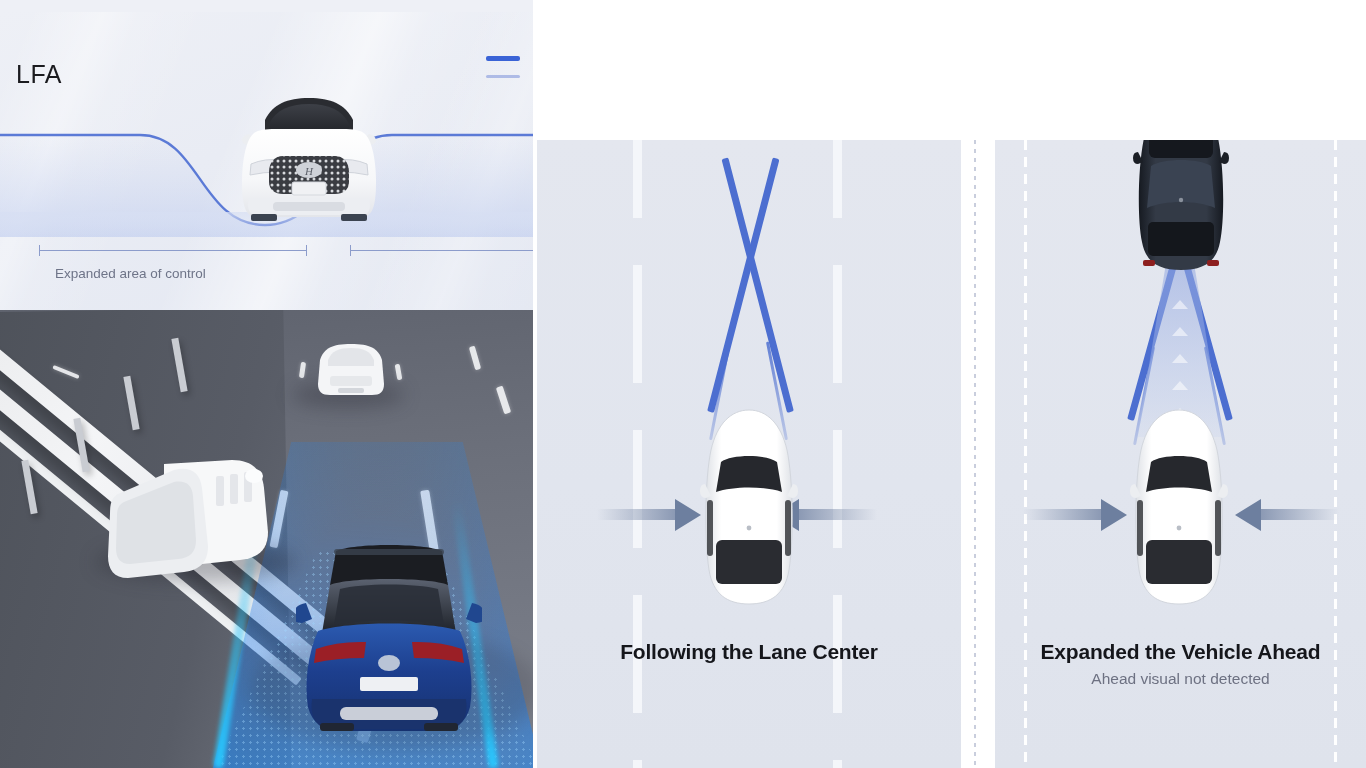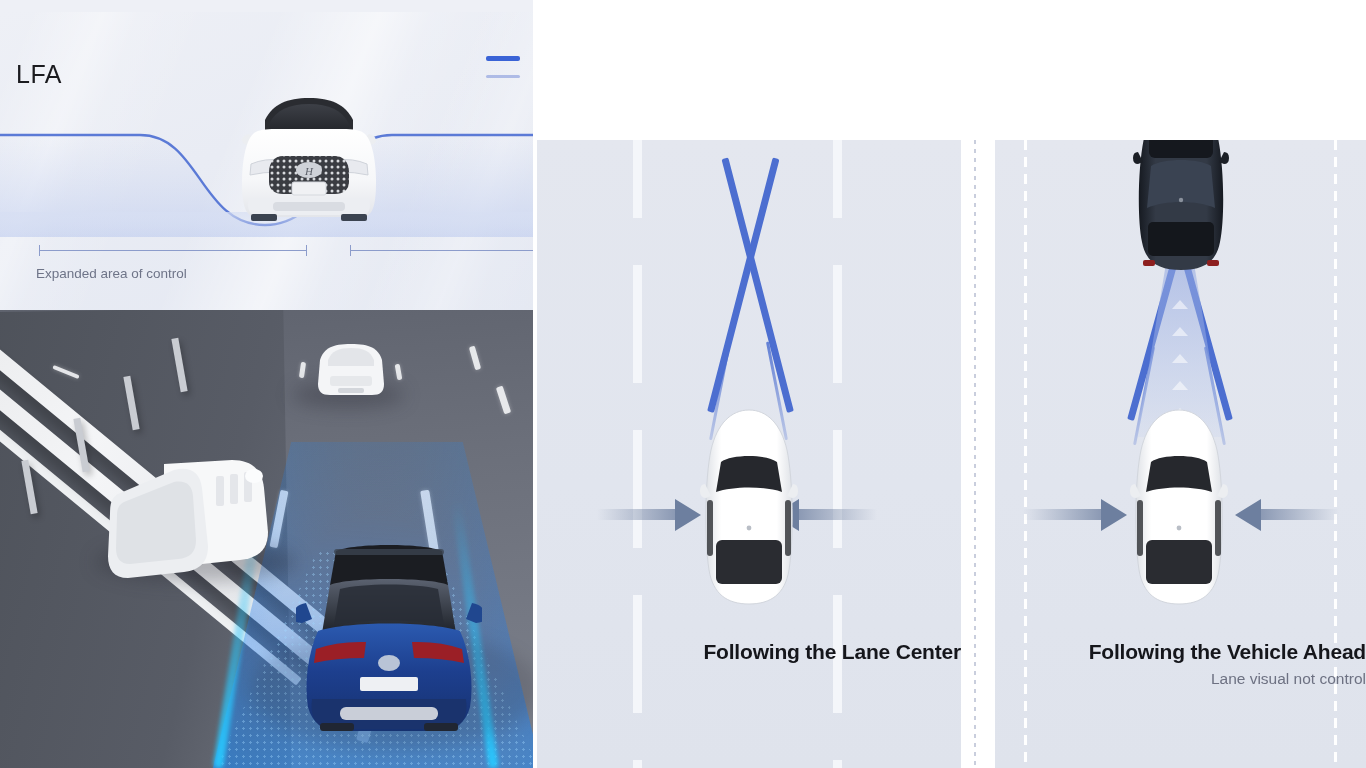--- a/index.html
+++ b/index.html
@@ -52,21 +52,21 @@
   .car-front{position:absolute;left:239px;top:74px;width:140px;height:148px;}
 
   .ruler{position:absolute;left:0;top:228px;width:534px;height:20px;}
   .ruler .seg{position:absolute;height:1px;background:#8c9ccb;top:10px;}
   .ruler .seg.one{left:39px;width:268px;}
   .ruler .seg.two{left:350px;width:184px;}
   .ruler .cap{position:absolute;width:1px;height:11px;background:#8c9ccb;top:5px;}
   .ruler .cap.c1{left:39px;}
   .ruler .cap.c2{left:306px;}
   .ruler .cap.c3{left:350px;}
-  .ruler-label{position:absolute;left:36px;top:254px;font-size:13.5px;color:#6e7488;text-align:center;}
+  .ruler-label{position:absolute;left:55px;top:254px;font-size:13.5px;color:#6e7488;text-align:center;}
 
   
   .photo{
     position:absolute;left:0;top:310px;width:534px;height:458px;overflow:hidden;
     background:#6f727c;
   }
   .road{position:absolute;inset:0;background:
       linear-gradient(175deg,#5f636e 0%,#6b6f7a 35%,#757984 70%,#7d818b 100%);}
   .road-dark{position:absolute;left:-40px;top:0;width:330px;height:768px;
     background:linear-gradient(105deg,#4d5159 0%,#585c66 60%,rgba(88,92,102,0) 100%);
@@ -151,21 +151,21 @@
   .arrow-left-grp,.arrow-right-grp{position:absolute;height:34px;}
   .arr-tail{position:absolute;top:12px;height:11px;}
   .arr-head{position:absolute;top:2px;width:0;height:0;border-top:16px solid transparent;border-bottom:16px solid transparent;}
   .beam{
     position:absolute;
     background:linear-gradient(180deg,rgba(150,170,225,.60),rgba(175,192,233,.40) 60%,rgba(195,208,238,.22));
     clip-path:polygon(34% 0%,66% 0%,100% 100%,0% 100%);
   }
   .chev{position:absolute;width:0;height:0;border-left:8px solid transparent;border-right:8px solid transparent;border-bottom:9px solid rgba(255,255,255,.55);}
 
-  .cap-wrap{position:absolute;left:0;width:100%;text-align:right;}
+  .cap-wrap{position:absolute;left:0;width:100%;text-align:center;}
   .cap-main{font-size:21px;font-weight:700;color:#15161b;letter-spacing:-.2px;}
   .cap-sub{font-size:15.5px;color:#6d7182;margin-top:6px;}
 
   .car-top{position:absolute;}
 </style>
 </head>
 <body>
 
 <div class="stage">
 
@@ -467,20 +467,20 @@
             <rect x="17" y="132" width="66" height="44" rx="6" fill="#2a2c31"></rect>
             <path d="M6,76 q-5,0 -5,7 q0,7 6,7 l5,-2 Z" fill="#eceef1"></path>
             <path d="M94,76 q5,0 5,7 q0,7 -6,7 l-5,-2 Z" fill="#eceef1"></path>
             <rect x="8" y="92" width="6" height="56" rx="3" fill="#1f2126" opacity=".75"></rect>
             <rect x="86" y="92" width="6" height="56" rx="3" fill="#1f2126" opacity=".75"></rect>
             <circle cx="50" cy="120" r="2.4" fill="#b9bec6"></circle>
           </svg>
         </div>
 
         <div class="cap-wrap" style="top:500px;">
-          <div class="cap-main">Following the Vehicle Ahead</div>
-          <div class="cap-sub">Lane visual not control</div>
+          <div class="cap-main">Expanded the Vehicle Ahead</div>
+          <div class="cap-sub">Ahead visual not detected</div>
         </div>
       </div>
 
     </div>
   </div>
 </div>
 
 </body></html>

